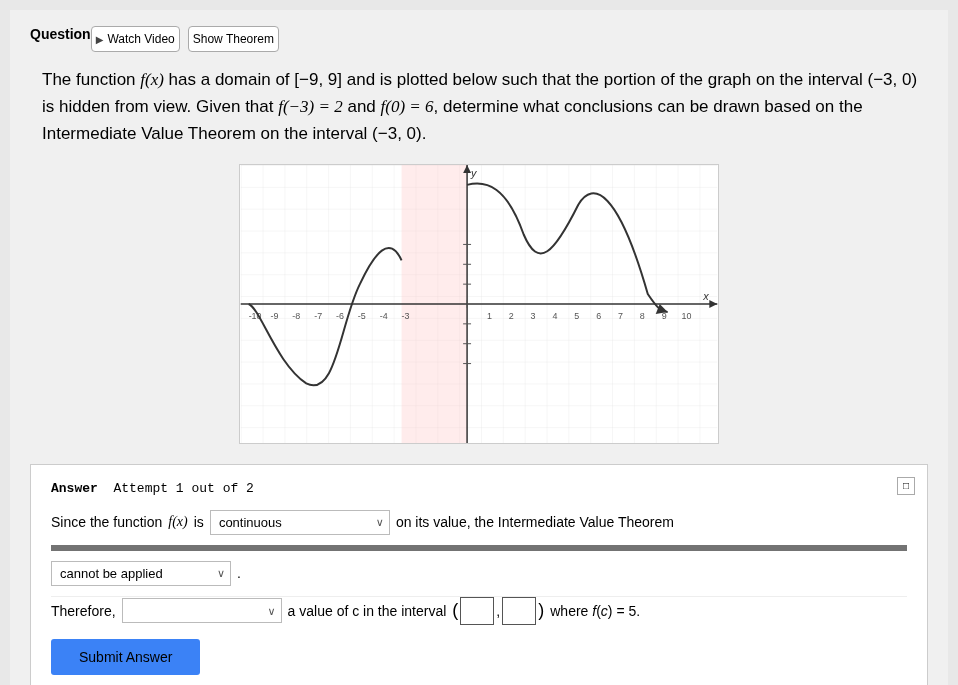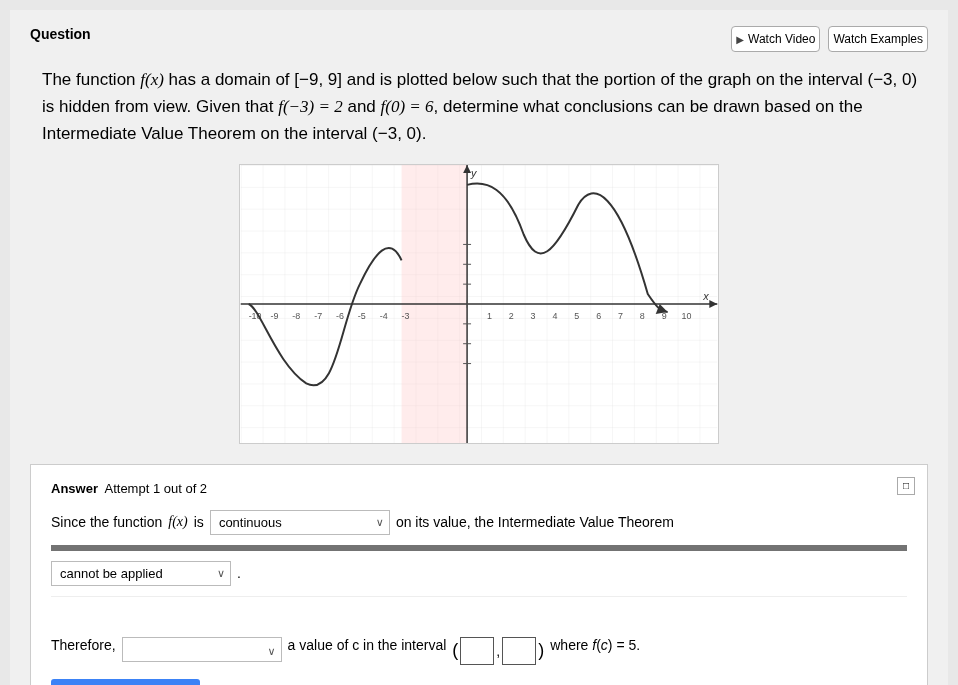--- a/index.html
+++ b/index.html
@@ -14,21 +14,20 @@
     }
     .page-container {
       background: #f0f0f0;
       width: 958px;
       min-height: 685px;
       padding: 16px 20px;
       position: relative;
     }
     .top-bar {
       display: flex;
-      justify-content: space-between;
       align-items: flex-start;
       margin-bottom: 14px;
     }
     .question-label {
       font-weight: bold;
       font-size: 14px;
     }
     .top-buttons {
       display: flex;
       gap: 8px;
@@ -79,20 +78,21 @@
     .answer-section {
       background: white;
       border: 1px solid #ccc;
       padding: 16px 20px;
       margin-top: 10px;
       position: relative;
     }
     .answer-header {
       font-size: 13px;
       margin-bottom: 14px;
+      font-family: Liberation Mono, monospace;
     }
     .answer-header span:first-child {
       font-weight: bold;
     }
     .answer-row1 {
       display: flex;
       align-items: center;
       gap: 6px;
       margin-bottom: 10px;
       font-size: 14px;
@@ -102,23 +102,23 @@
     .answer-row2 {
       display: flex;
       align-items: center;
       gap: 6px;
       font-size: 14px;
       border-bottom: 1px solid #eee;
       padding-bottom: 10px;
     }
     .answer-row3 {
       display: flex;
+      align-items: center;
       gap: 6px;
       font-size: 14px;
-      margin-top: 40px;
     }
     .dropdown {
       border: 1px solid #bbb;
       background: white;
       padding: 4px 4px 4px 8px;
       font-size: 13px;
       cursor: pointer;
       appearance: none;
       -webkit-appearance: none;
       position: relative;
@@ -188,21 +188,21 @@
   </style>
 </head>
 <body>
 
 <div class="page-container">
 
   <div class="top-bar">
     <span class="question-label">Question</span>
     <div class="top-buttons">
       <button class="btn-watch">Watch Video</button>
-      <button class="btn-examples">Watch Examples</button>
+      <button class="btn-examples">Show Theorem</button>
     </div>
   </div>
 
   <div class="problem-text">
     The function <span class="math-text">f(x)</span> has a domain of [−9, 9] and is plotted below such that the portion of the graph on the interval (−3, 0) is hidden from view. Given that <span class="math-text">f(−3) = 2</span> and <span class="math-text">f(0) = 6</span>, determine what conclusions can be drawn based on the Intermediate Value Theorem on the interval (−3, 0).
   </div>
 
   <div class="graph-area">
     <div class="graph-container">
       <span class="graph-label">Graph of f</span>

